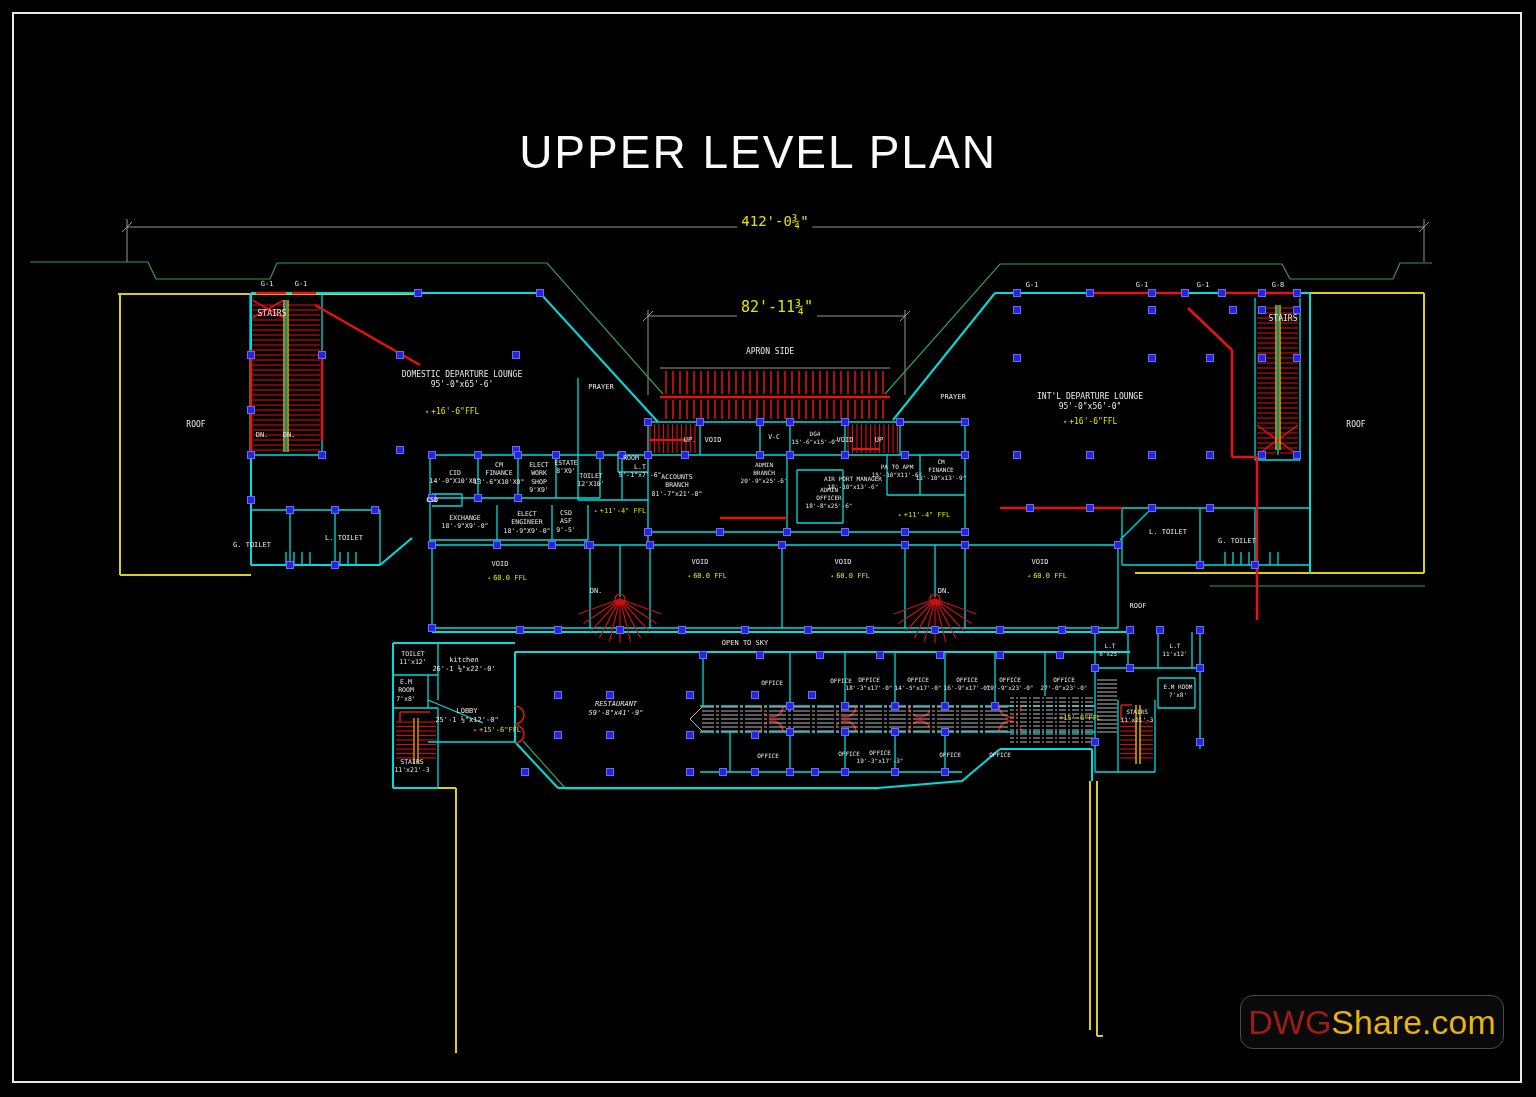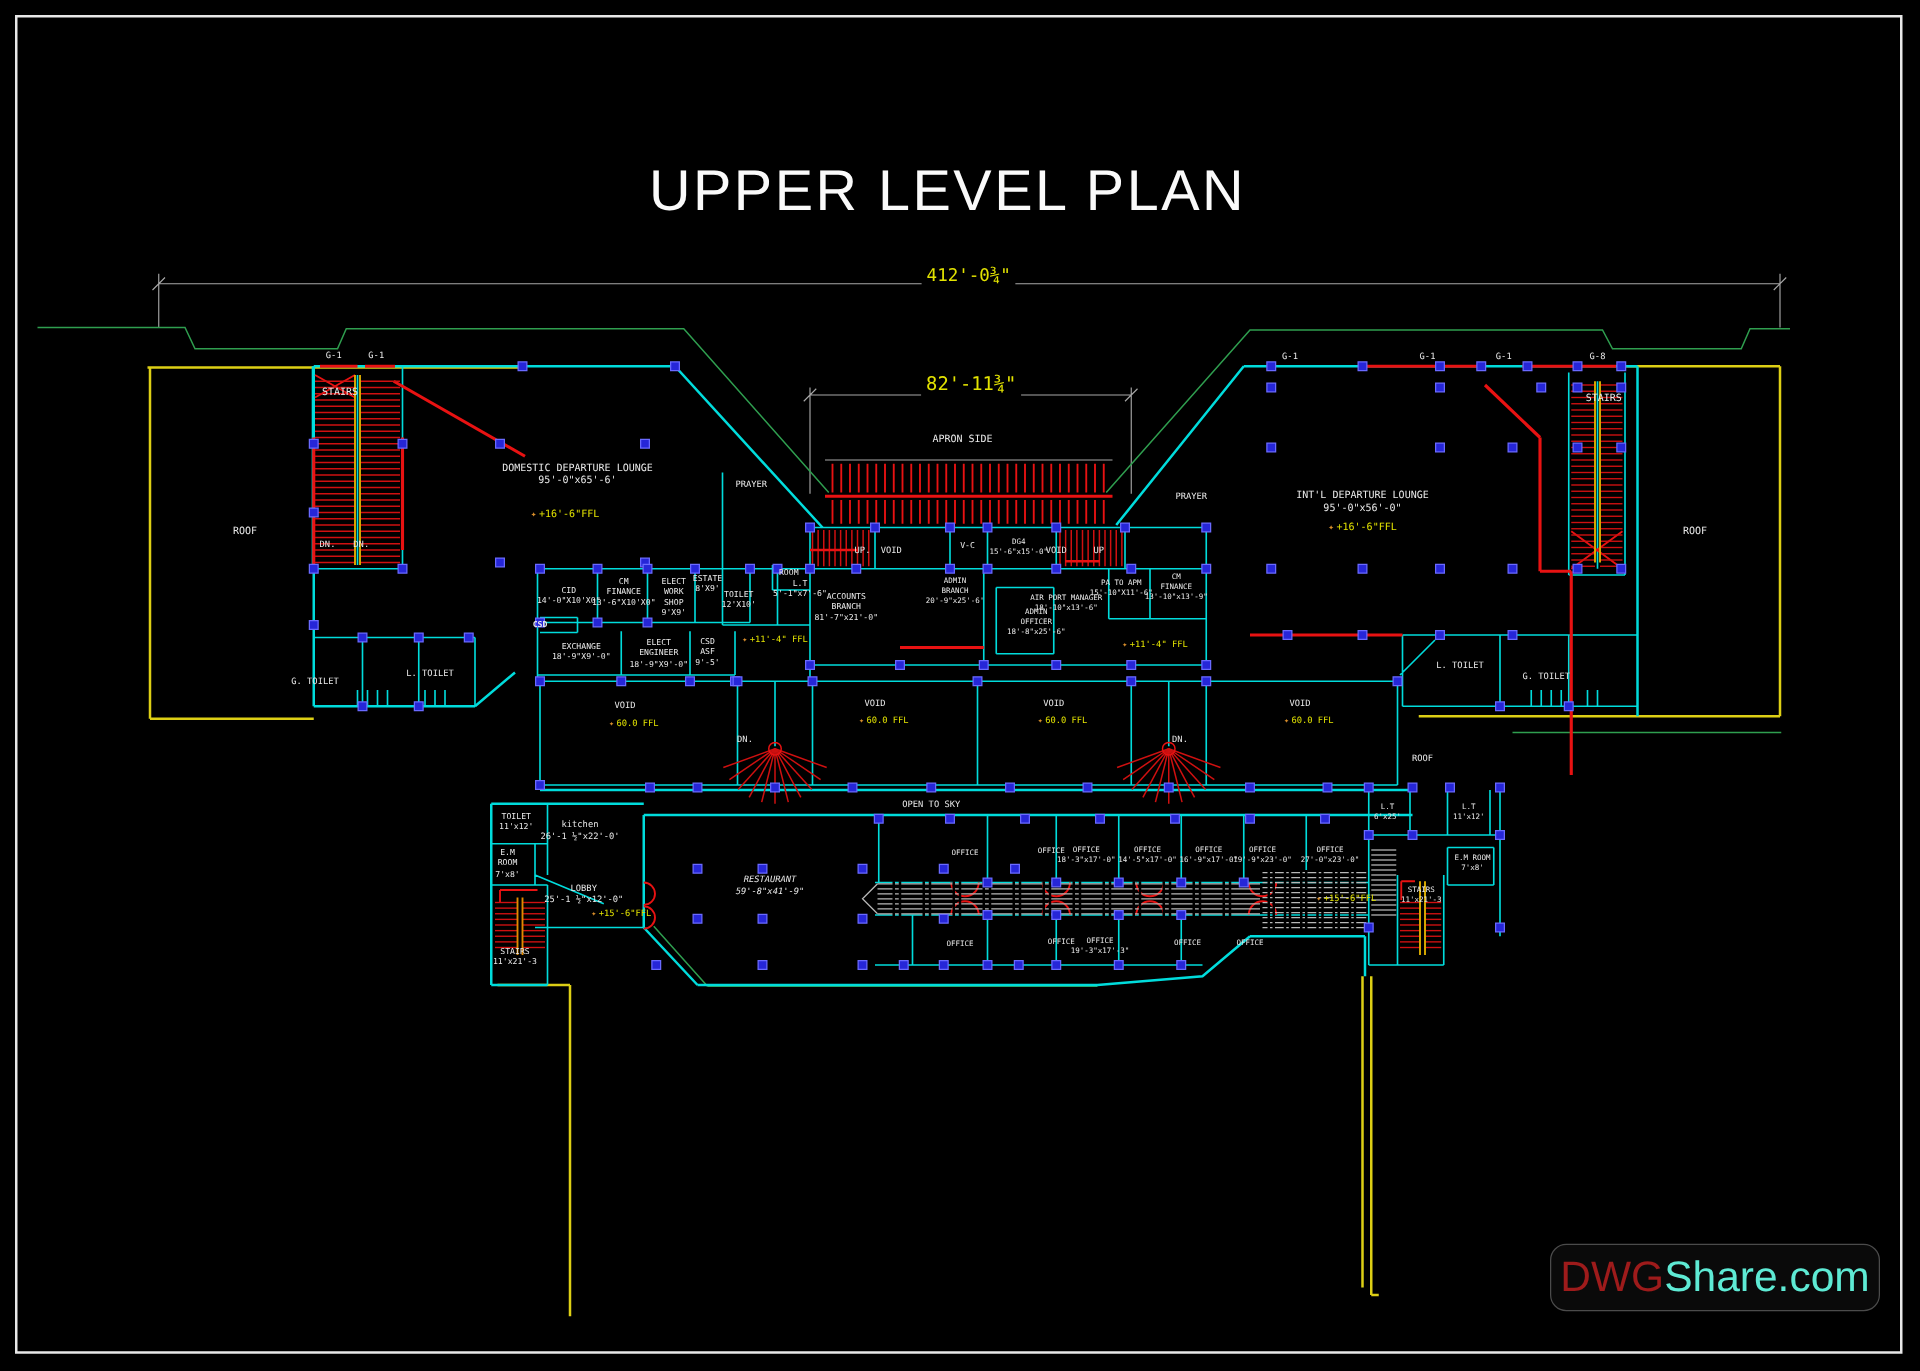--- a/index.html
+++ b/index.html
@@ -12,21 +12,21 @@
   .lbl{position:absolute;transform:translate(-50%,-50%);line-height:1.3;text-align:center;
        white-space:pre-line;display:flex;align-items:center;justify-content:center;z-index:5;}
   .white{color:#e9e9e9}
   .yellow{color:#e3e300}
   .bg{background:#000;padding:0 4px;}
   .star{color:#d98e2b;margin-right:2px;font-size:0.95em;}
   #watermark{position:absolute;left:1240px;top:995px;width:262px;height:52px;border:1px solid #4b4b4b;
              border-radius:13px;background:rgba(18,18,18,.55);display:flex;align-items:center;justify-content:center;
              font-family:"Liberation Sans",sans-serif;font-size:34px;z-index:7;white-space:nowrap;}
   #watermark .dwg{color:#9e1b1b;}
-  #watermark .share{color:#5eead4;}
+  #watermark .share{color:#eab308;}
 </style>
 </head>
 <body>
 
 <div id="canvas">
   <div id="frame"></div>
 
   <svg id="plan" width="1536" height="1097" viewBox="0 0 1536 1097">
 
     <path stroke="#a8a8a8" stroke-width="0.9" fill="none" d="M127,227 H1424 M127,219 V262 M1424,219 V262 M122,232 L132,222 M1419,232 L1429,222

